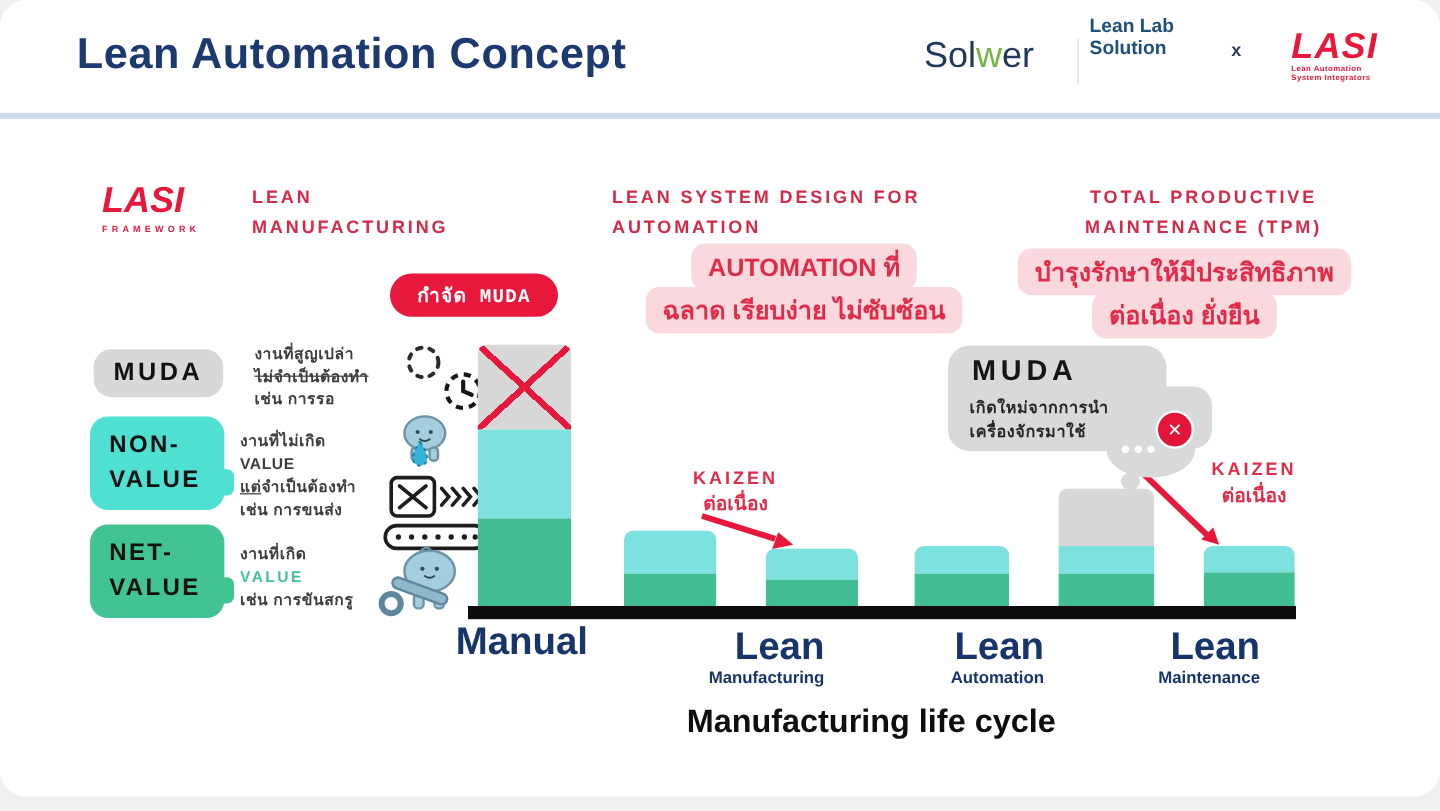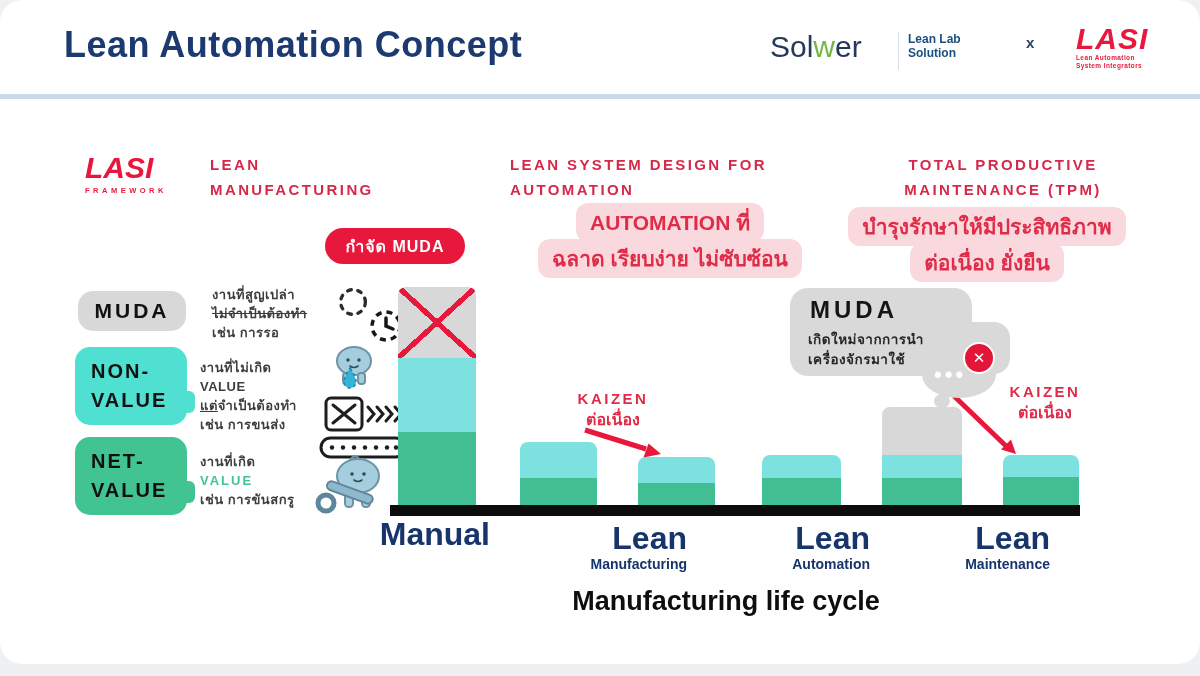--- a/index.html
+++ b/index.html
@@ -4,42 +4,42 @@
 <style>
   html,body{margin:0;padding:0;background:#eef0f2;}
   .slide{position:relative;width:1200px;height:664px;background:#ffffff;overflow:hidden;
          font-family:"Liberation Sans","DejaVu Sans",sans-serif;border-radius:22px;}
   
   .title{position:absolute;left:64px;top:24px;font-size:36px;font-weight:bold;color:#1d3a70;letter-spacing:.5px;}
   .hdr-divider{position:absolute;left:0;top:94px;width:1200px;height:5px;background:#ccd9ec;}
   .solwer{position:absolute;left:770px;top:30px;font-size:30px;font-weight:normal;color:#22395c;}
   .solwer .w{color:#74b544;}
   .vline{position:absolute;left:898px;top:32px;width:1px;height:38px;background:#d8dde4;}
-  .leanlab{position:absolute;left:908px;top:33px;font-size:12px;font-weight:bold;color:#1d4f7e;line-height:1.15;}
+  .leanlab{position:absolute;left:908px;top:14px;font-size:16px;font-weight:bold;color:#1d4f7e;line-height:1.15;}
   .xsep{position:absolute;left:1026px;top:34px;font-size:15px;font-weight:bold;color:#2c3e63;}
   .lasi-top{position:absolute;left:1076px;top:24px;text-align:left;}
   .lasi-name{font-size:30px;font-weight:900;font-style:italic;color:#e8183c;letter-spacing:1px;line-height:1;}
   .lasi-sub{font-size:6.5px;font-weight:bold;color:#e8183c;line-height:1.3;letter-spacing:.4px;}
   
   .framework{position:absolute;left:85px;top:153px;}
   .fw-name{font-size:30px;font-weight:900;font-style:italic;color:#e8183c;line-height:1;}
   .fw-sub{font-size:7.5px;font-weight:bold;color:#e8183c;letter-spacing:3.5px;margin-top:3px;}
   .colhead{position:absolute;font-size:15px;font-weight:bold;color:#d5294a;letter-spacing:2.4px;line-height:1.65;}
   .colhead.c1{left:210px;top:153px;}
   .colhead.c2{left:510px;top:153px;}
   .colhead.c3{left:858px;top:153px;width:290px;text-align:center;}
   
   .hl{position:absolute;display:flex;flex-direction:column;align-items:center;}
   .hl.h2{left:515px;top:206px;width:310px;}
   .hl.h3{left:826px;top:210px;width:322px;}
   .hl span{background:#f9d9de;color:#e02c48;font-weight:bold;font-size:21px;
            padding:3px 14px;border-radius:12px;white-space:nowrap;margin-top:-3px;}
   
   .redpill{position:absolute;left:325px;top:228px;width:140px;height:36px;background:#e8183c;border-radius:19px;
-           color:#fff;font-weight:bold;font-size:16px;display:flex;align-items:center;justify-content:center;letter-spacing:1px;}
+           color:#fff;font-weight:bold;font-size:16px;display:flex;align-items:center;justify-content:center;letter-spacing:1px;font-family:Liberation Mono, monospace;}
   
   .lgd-pill{position:absolute;display:flex;flex-direction:column;justify-content:center;border-radius:15px;
             font-weight:800;color:#111;}
   .lgd-muda{left:78px;top:291px;width:108px;height:40px;background:#d8d8d8;align-items:center;font-size:21px;letter-spacing:3px;}
   .lgd-non{left:75px;top:347px;width:112px;height:78px;background:#4fe0d2;font-size:20px;letter-spacing:2px;padding-left:16px;box-sizing:border-box;line-height:1.45;}
   .lgd-net{left:75px;top:437px;width:112px;height:78px;background:#42c492;font-size:20px;letter-spacing:2px;padding-left:16px;box-sizing:border-box;line-height:1.45;}
   .lgd-non::after,.lgd-net::after{content:"";position:absolute;right:-8px;bottom:12px;width:22px;height:22px;border-radius:6px;background:inherit;}
   .desc{position:absolute;font-size:13px;font-weight:bold;color:#3d3d3d;line-height:19px;letter-spacing:.5px;}
   .desc .strike{text-decoration:line-through;}
   .desc .green{color:#42c492;letter-spacing:2px;}

